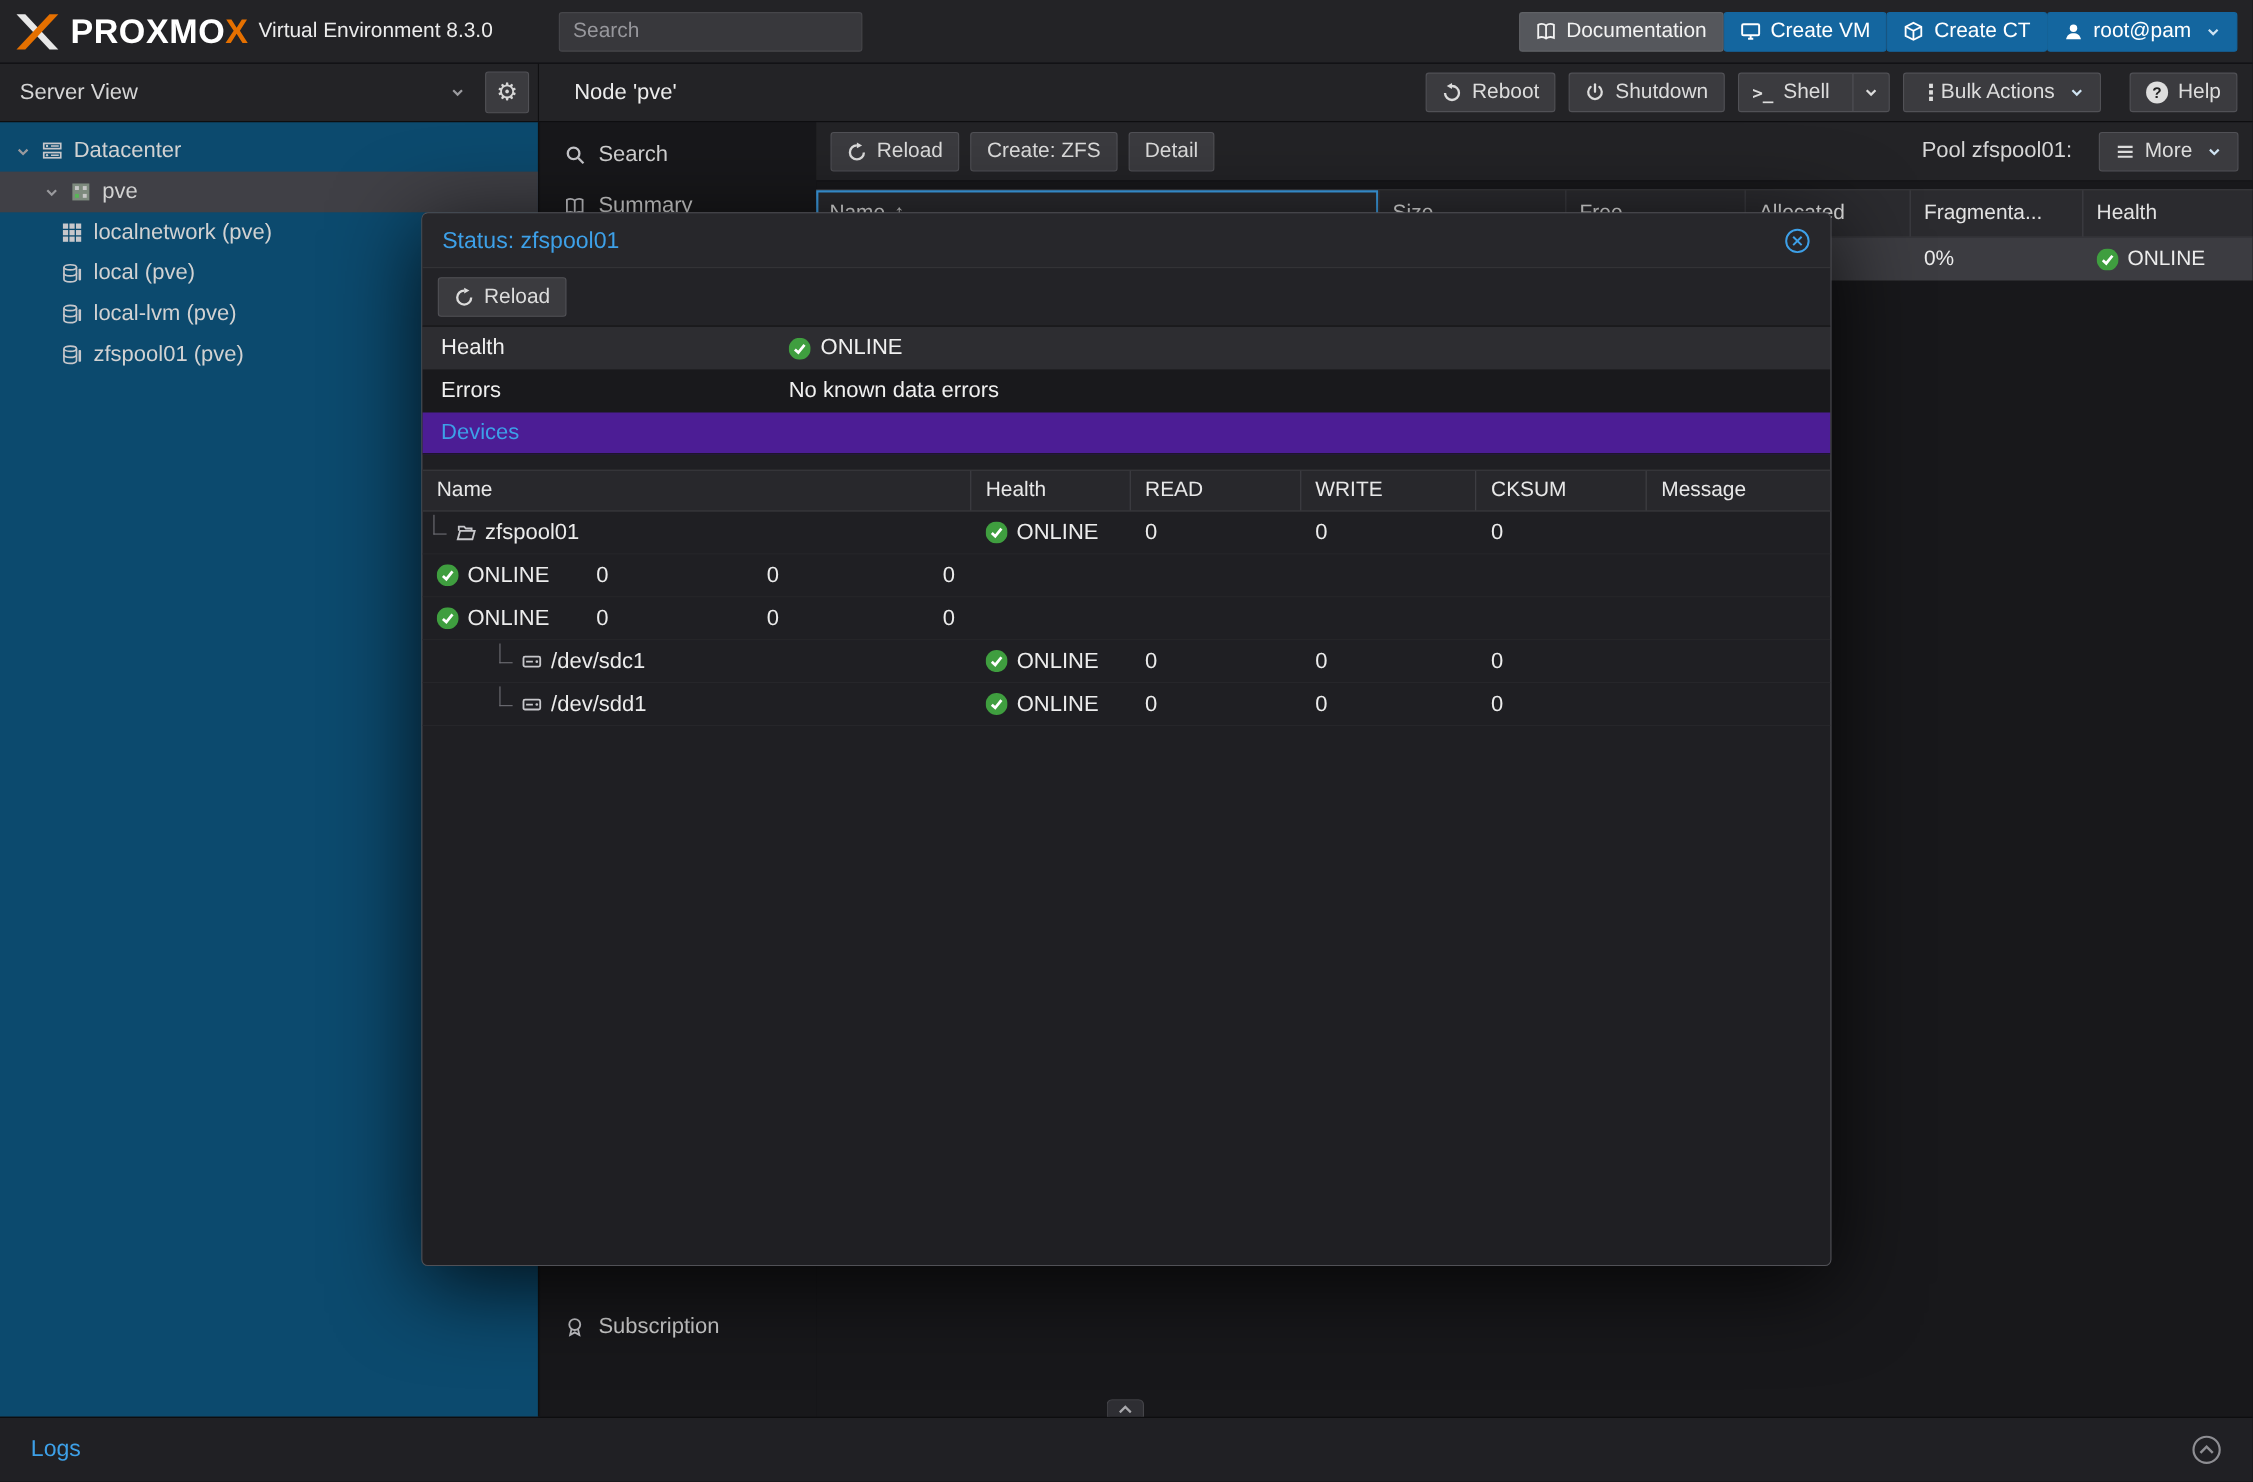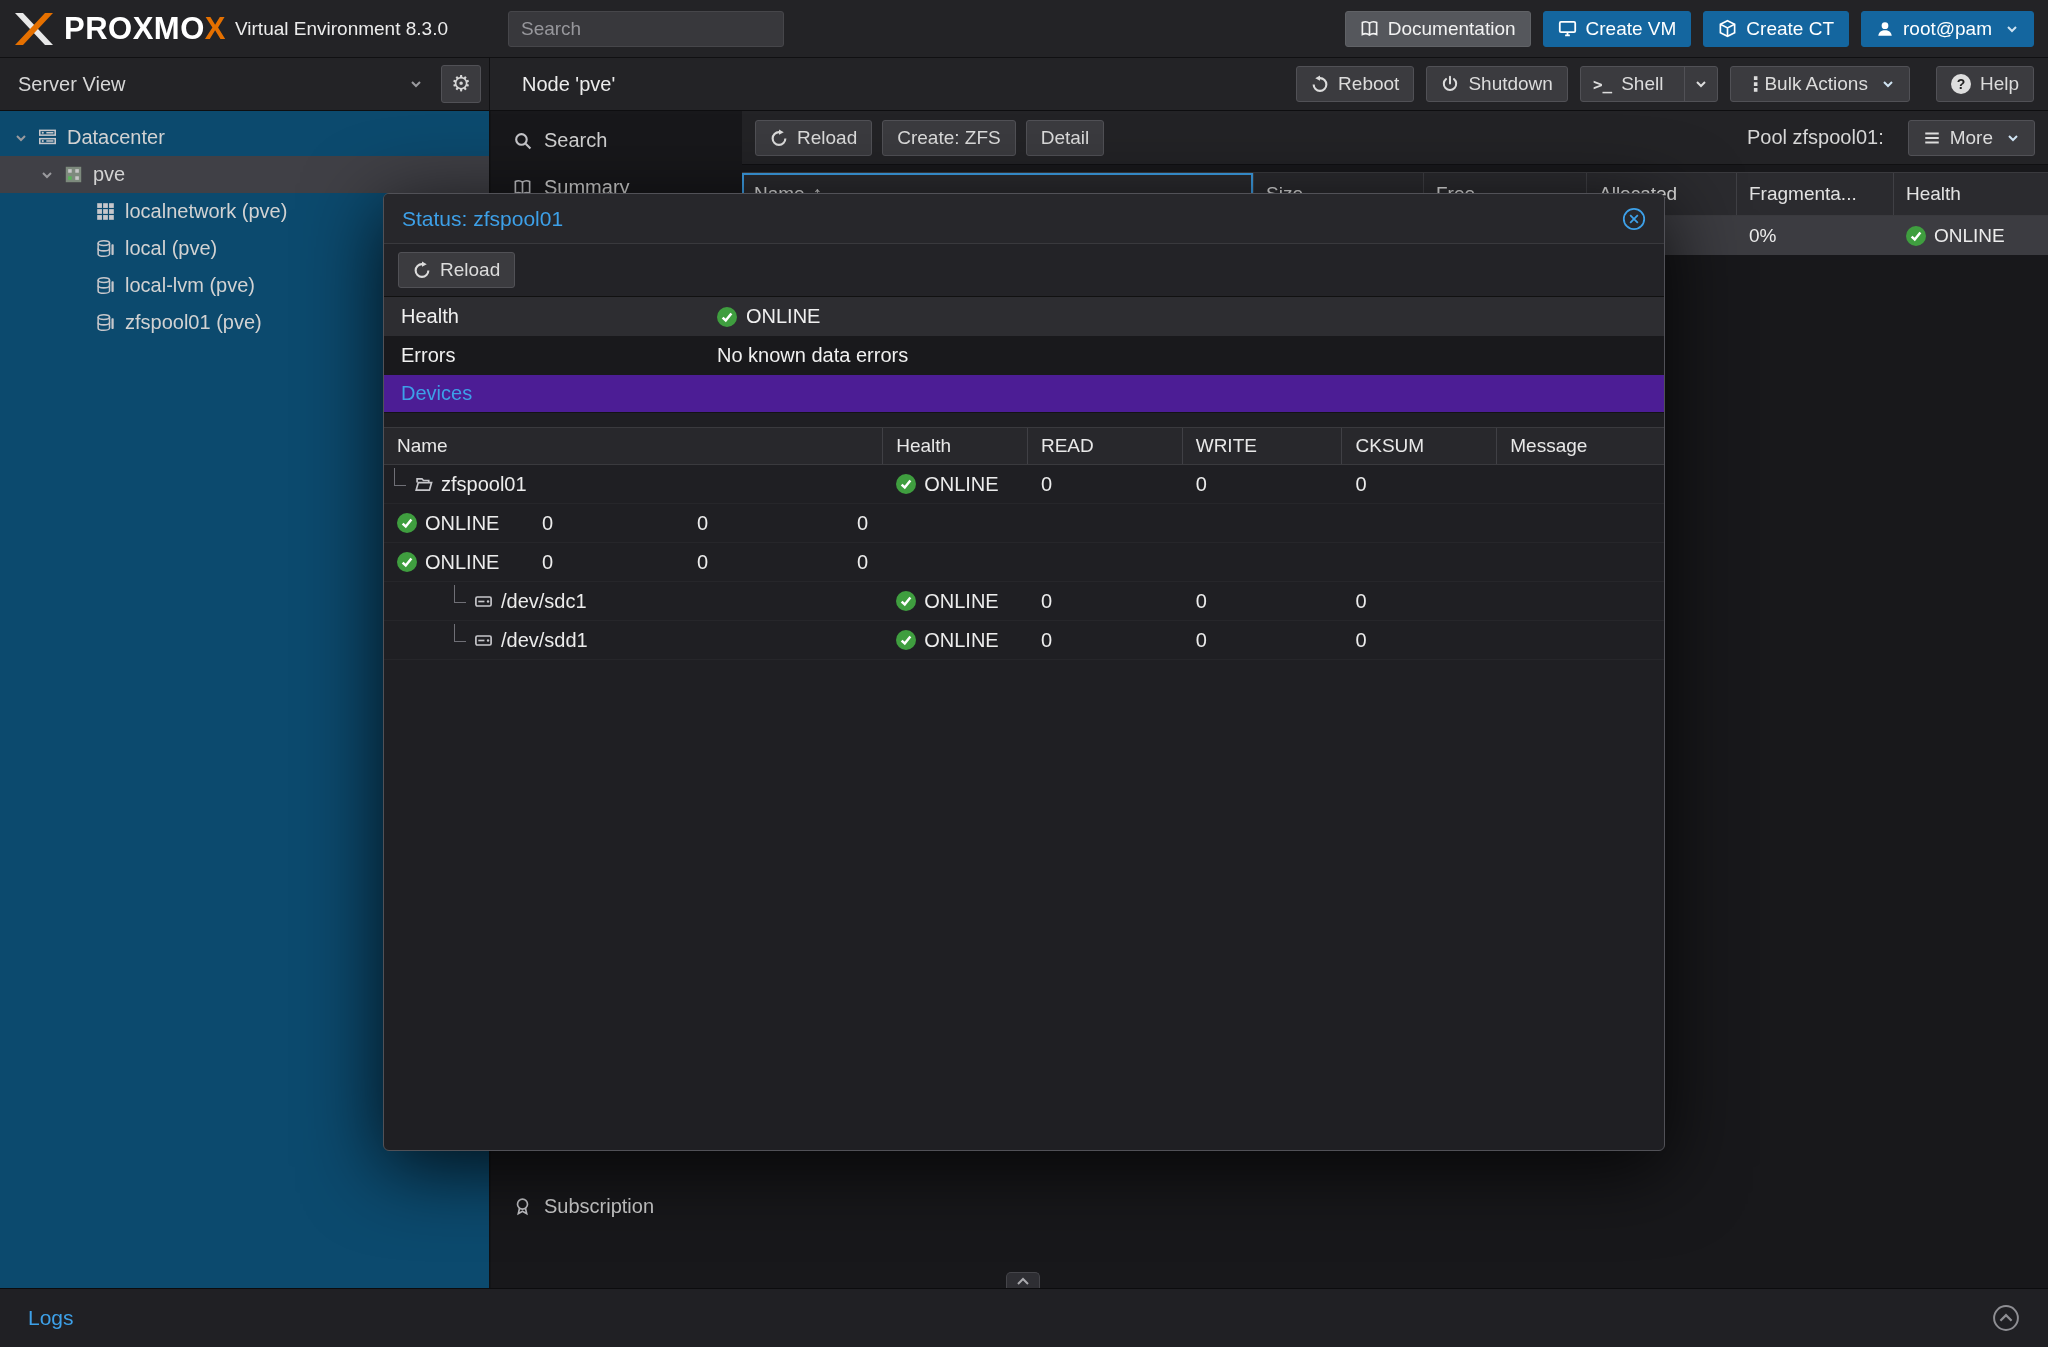--- a/index.html
+++ b/index.html
@@ -16,21 +16,21 @@
   
   .top { position:absolute; left:0; top:0; width:2048px; height:57px;
          background:#232326; display:flex; align-items:center; padding:0 14px; z-index:2; }
   .logoblk { display:flex; align-items:center; }
   .logotext { font-size:31px; font-weight:bold; color:#fff; letter-spacing:.5px; margin-left:10px; }
   .logotext .lx { color:#e57000; }
   .subtitle { font-size:19px; color:#ececec; margin-left:9px; }
   .search { margin-left:60px; width:276px; height:36px; background:#38383c;
             border:1px solid #46464a; border-radius:3px; color:#ddd; padding:0 12px; font-size:19px; outline:none; }
   .search::placeholder { color:#97979c; }
-  .rightgrp { margin-left:auto; display:flex; gap:12px; align-items:center;justify-content:space-between; }
+  .rightgrp { margin-left:auto; display:flex; align-items:center;justify-content:space-between; }
 
   .btn { display:inline-flex; align-items:center; gap:9px; height:36px; padding:0 14px;
          background:#3b3b3f; border:1px solid #515156; border-radius:3px; color:#dcdcdc; font-size:19px; }
   .btn.blue { background:#14669f; border-color:#14669f; color:#fff; }
   .btn.graylight { background:#55575c; border-color:#606266; color:#f2f2f2; }
   .btn .chev { margin-left:4px; color:#cfe3f2; }
   .btn.split { padding:0; }
   .btn.split .mainpart { display:inline-flex; align-items:center; gap:9px; padding:0 12px; height:100%; }
   .btn.split .chevpart { display:inline-flex; align-items:center; padding:0 9px; height:100%;
                          border-left:1px solid #515156; }
@@ -50,21 +50,21 @@
   .row2right { flex:1; display:flex; align-items:center; padding:0 14px; }
   .nodetitle { font-size:20px; color:#ececec; margin-left:18px; }
   .nodebtns { margin-left:auto; display:flex; gap:12px; align-items:center; }
   .helpgap { margin-left:14px; }
 
   
   .treepanel { position:absolute; left:0; top:111px; width:490px; height:1177px;
                background:#0c4a6e; border-right:1px solid #101012; padding-top:8px; }
   .trow { height:37px; display:flex; align-items:center; font-size:20px; color:#d2d2d2; gap:10px; }
   .trow.sel { background:#404046; }
-  .ind0 { padding-left:14px; } .ind1 { padding-left:40px; } .ind2 { padding-left:96px; }
+  .ind0 { padding-left:14px; } .ind1 { padding-left:40px; } .ind2 { padding-left:56px; }
   .caret { color:#9a9a9e; }
   .ticn { color:#c7c7cb; }
 
   
   .submenu { position:absolute; left:491px; top:111px; width:251px; height:1177px; background:#18181b; }
   .smitem { position:absolute; left:0; width:100%; height:38px; display:flex; align-items:center;
             gap:12px; padding-left:22px; font-size:20px; color:#d2d2d2; }
   .sm-search { top:10px; } .sm-summary { top:57px; } .sm-task { top:988px; } .sm-sub { top:1076px; }
 
   

